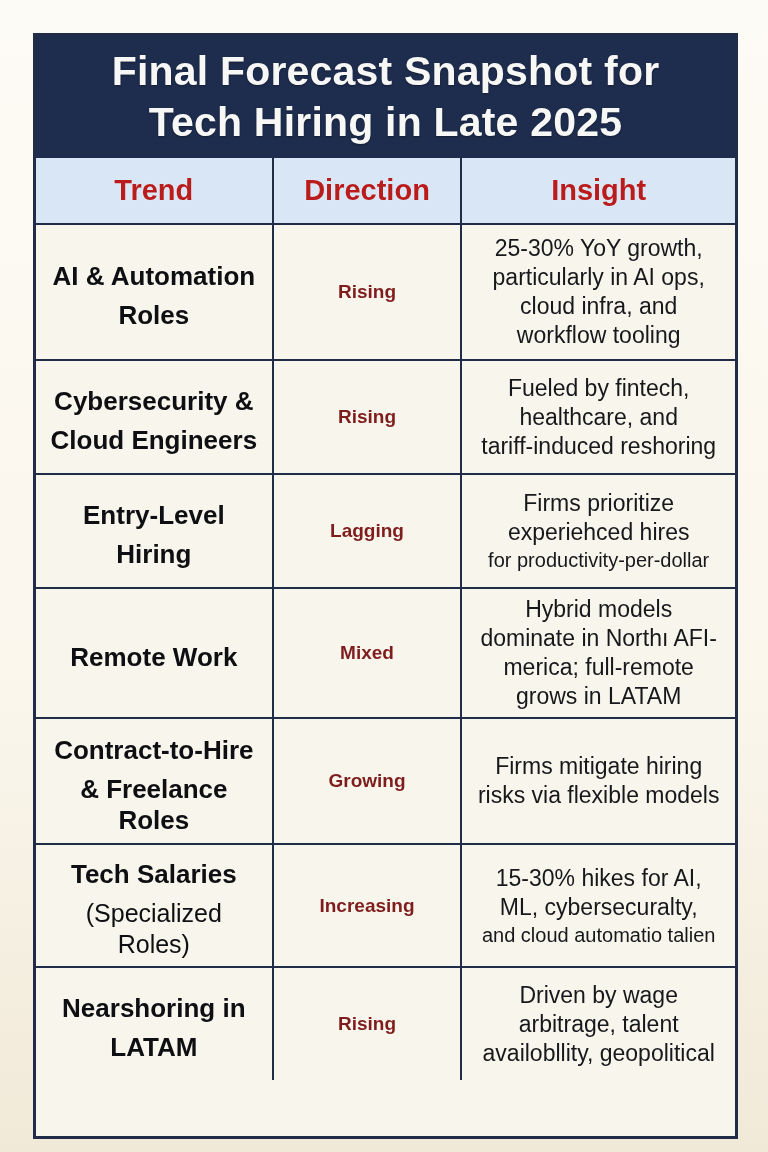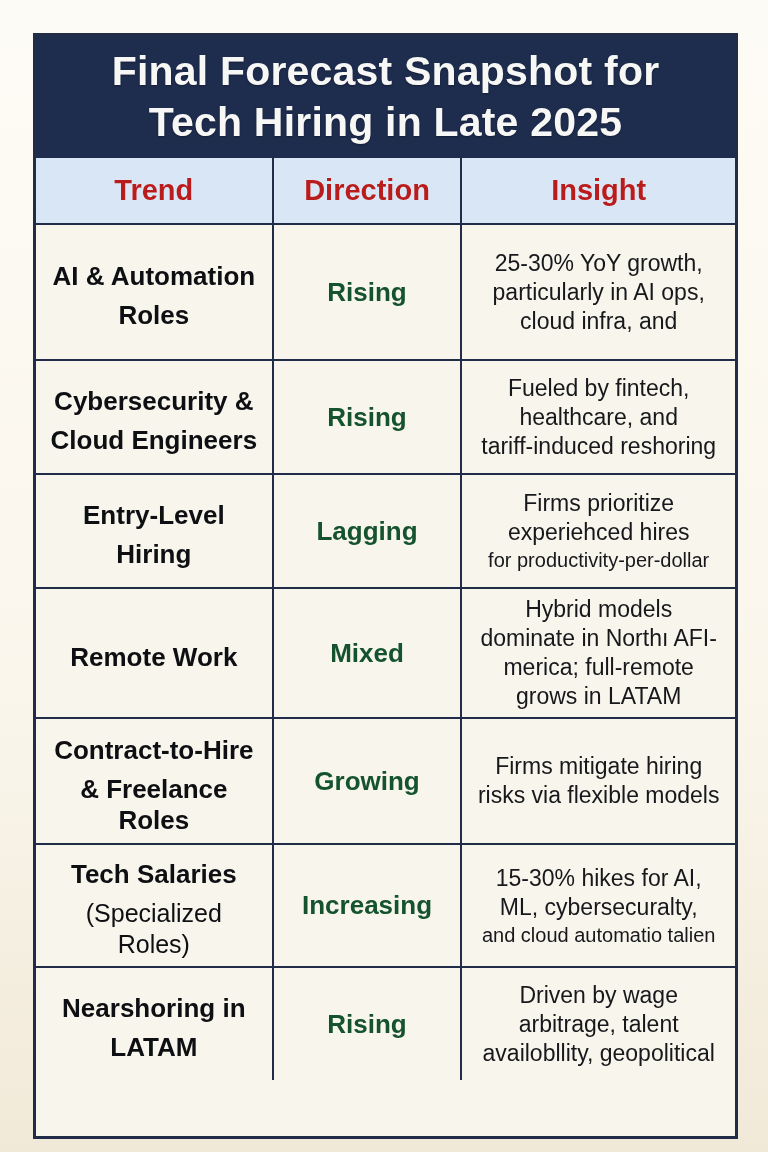--- a/index.html
+++ b/index.html
@@ -99,23 +99,23 @@
     font-weight: 700;
     line-height: 31px;
     color: #0e0f12;
     margin-top: 8px;
   }
   .trend-line.light {
     font-weight: 400;
     font-size: 25px;
   }
   .direction-text {
-    font-size: 26px;
-    font-weight: 700;
-    color: #14532d;
+    font-size: 19px;
+    font-weight: 700;
+    color: #7f1d1d;
   }
   .insight-line {
     font-size: 23px;
     font-weight: 400;
     line-height: 29px;
     color: #17181b;
     white-space: nowrap;
   }
   .insight-line.small {
     font-size: 20px;
@@ -144,20 +144,21 @@
           <div class="trend-line">AI &amp; Automation</div>
           <div class="trend-line">Roles</div>
         </div>
         <div class="cell">
           <div class="direction-text">Rising</div>
         </div>
         <div class="cell">
           <div class="insight-line">25-30% YoY growth,</div>
           <div class="insight-line">particularly in AI ops,</div>
           <div class="insight-line">cloud infra, and</div>
+          <div class="insight-line">workflow tooling</div>
         </div>
       </div>
       <div class="grid-row t-row">
         <div class="cell">
           <div class="trend-line">Cybersecurity &amp;</div>
           <div class="trend-line">Cloud Engineers</div>
         </div>
         <div class="cell">
           <div class="direction-text">Rising</div>
         </div>

